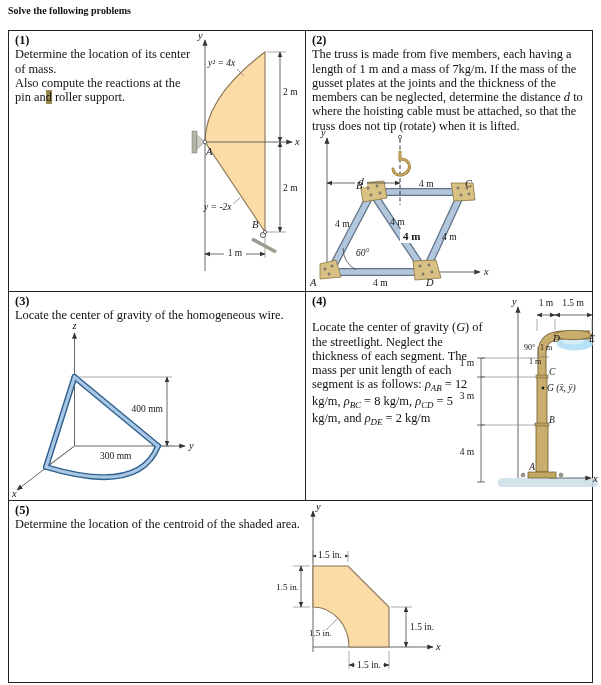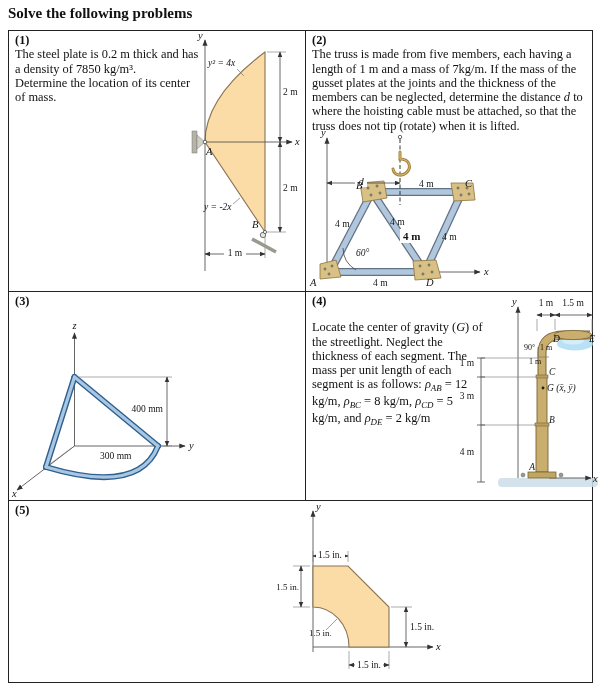--- a/index.html
+++ b/index.html
@@ -1,19 +1,19 @@
 <!DOCTYPE html>
 <html><head>
 <meta charset="utf-8">
 <style>
   html,body{margin:0;padding:0;background:#fff;width:601px;height:685px;overflow:hidden;
     font-family:"Liberation Serif","DejaVu Serif",serif;color:#111;}
   *{box-sizing:border-box;}
   p{margin:0;}
-  .title{position:absolute;left:8px;top:5px;font-size:15px;font-weight:bold;}
+  .title{position:absolute;left:8px;top:5px;font-size:10px;font-weight:bold;}
   .tbl{position:absolute;left:8px;top:30px;width:585px;height:653px;border:1px solid #222;}
   .cell{position:absolute;font-size:12.4px;line-height:1.15;padding:2px 5px 2px 6px;}
   .c1{left:0;top:0;width:297px;height:261px;border-right:1px solid #222;border-bottom:1px solid #222;}
   .c2{left:297px;top:0;right:0;height:261px;border-bottom:1px solid #222;}
   .c3{left:0;top:261px;width:297px;height:209px;border-right:1px solid #222;border-bottom:1px solid #222;}
   .c4{left:297px;top:261px;right:0;height:209px;border-bottom:1px solid #222;}
   .c5{left:0;top:470px;right:0;bottom:0;}
   .pnum{font-weight:bold;}
   .w1{width:184px;}
   .w4{width:172px;margin-top:12px;}
@@ -36,22 +36,22 @@
 </head>
 <body>
 
 <div class="title">Solve the following problems</div>
 
 <div class="tbl">
 
   <div class="cell c1">
     <div class="pnum">(1)</div>
     <div class="w1">
-      <p>The steel plate is 0.2 m thick and has a density of 7850 kg/m³.</p>
       <p>Determine the location of its center of mass.</p>
+      <p><span>Also compute the reactions at the pin an</span><span class="hl">d</span><span> roller support.</span></p>
     </div>
     <svg class="fg" style="left:171px;top:0;width:124px;height:252px" viewBox="0 0 124 252">
       <defs>
           <marker id="a1" viewBox="0 0 10 10" refX="9" refY="5" markerWidth="7" markerHeight="7" orient="auto-start-reverse">
             <path d="M0,1L10,5L0,9z" fill="#333"></path>
           </marker>
         </defs>
       <path d="M25,111 Q25,66 85,21 L85,201 Z" fill="#fbdca6" stroke="#8a7456" stroke-width="1.1"></path>
       <line x1="25" y1="240" x2="25" y2="9" class="ax" marker-end="url(#a1)"></line>
       <text class="it" x="18" y="8">y</text>
@@ -164,20 +164,21 @@
       <path d="M48,142 A26,26 0 0 1 35,120" class="dl"></path>
       <text class="itd" x="48" y="128">60°</text>
       <text class="it" x="2" y="158">A</text>
       <text class="dm" x="65" y="158">4 m</text>
       <text class="it" x="118" y="158">D</text>
     </svg>
   </div>
 
   <div class="cell c3">
     <div class="pnum">(3)</div>
+    <p>Locate the center of gravity of the homogeneous wire.</p>
     <svg class="fg" style="left:0;top:28px;width:230px;height:179px" viewBox="0 0 230 179">
       <defs>
           <marker id="a3" viewBox="0 0 10 10" refX="9" refY="5" markerWidth="7" markerHeight="7" orient="auto-start-reverse">
             <path d="M0,1L10,5L0,9z" fill="#333"></path>
           </marker>
         </defs>
       <line x1="65.5" y1="126" x2="65.5" y2="13" class="ax" marker-end="url(#a3)"></line>
       <text class="it" x="65.5" y="9" text-anchor="middle">z</text>
       <line x1="65.5" y1="126" x2="176" y2="126" class="ax" marker-end="url(#a3)"></line>
       <text class="it" x="180" y="129">y</text>
@@ -267,20 +268,21 @@
       <text class="itd" x="81" y="178" text-anchor="end">A</text>
       <text class="itd" x="99" y="50">D</text>
       <text class="itd" x="135" y="50">E</text>
       <circle cx="89" cy="96" r="1.4" fill="#222"></circle>
       <text class="itd" x="93" y="99">G (x̄, ȳ)</text>
     </svg>
   </div>
 
   <div class="cell c5">
     <div class="pnum">(5)</div>
+    <p>Determine the location of the centroid of the shaded area.</p>
     <svg class="fg" style="left:264px;top:1px;width:186px;height:180px" viewBox="0 0 186 180">
       <defs>
           <marker id="a5" viewBox="0 0 10 10" refX="9" refY="5" markerWidth="7" markerHeight="7" orient="auto-start-reverse">
             <path d="M0,1L10,5L0,9z" fill="#333"></path>
           </marker>
         </defs>
       <line x1="40" y1="150" x2="40" y2="9" class="ax" marker-end="url(#a5)"></line>
       <text class="it" x="43" y="8">y</text>
       <line x1="40" y1="145" x2="160" y2="145" class="ax" marker-end="url(#a5)"></line>
       <text class="it" x="163" y="148">x</text>

